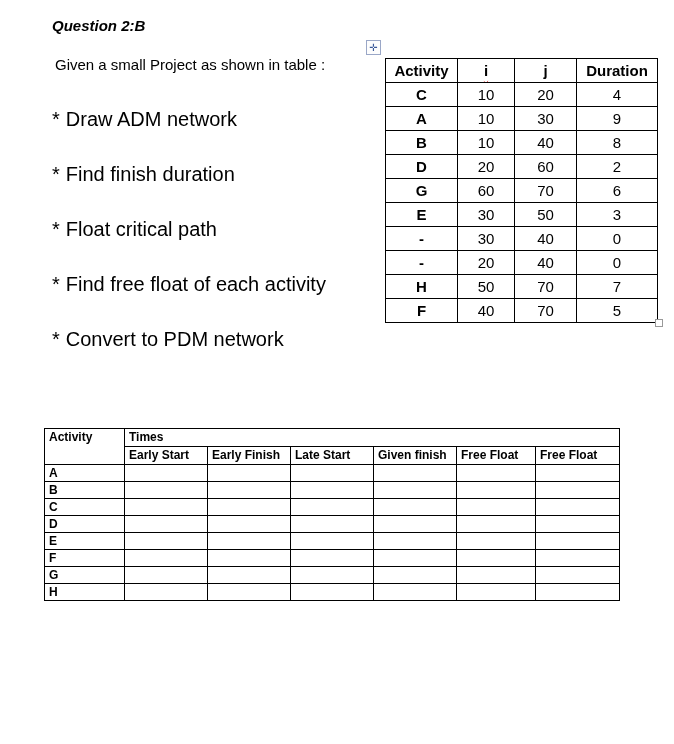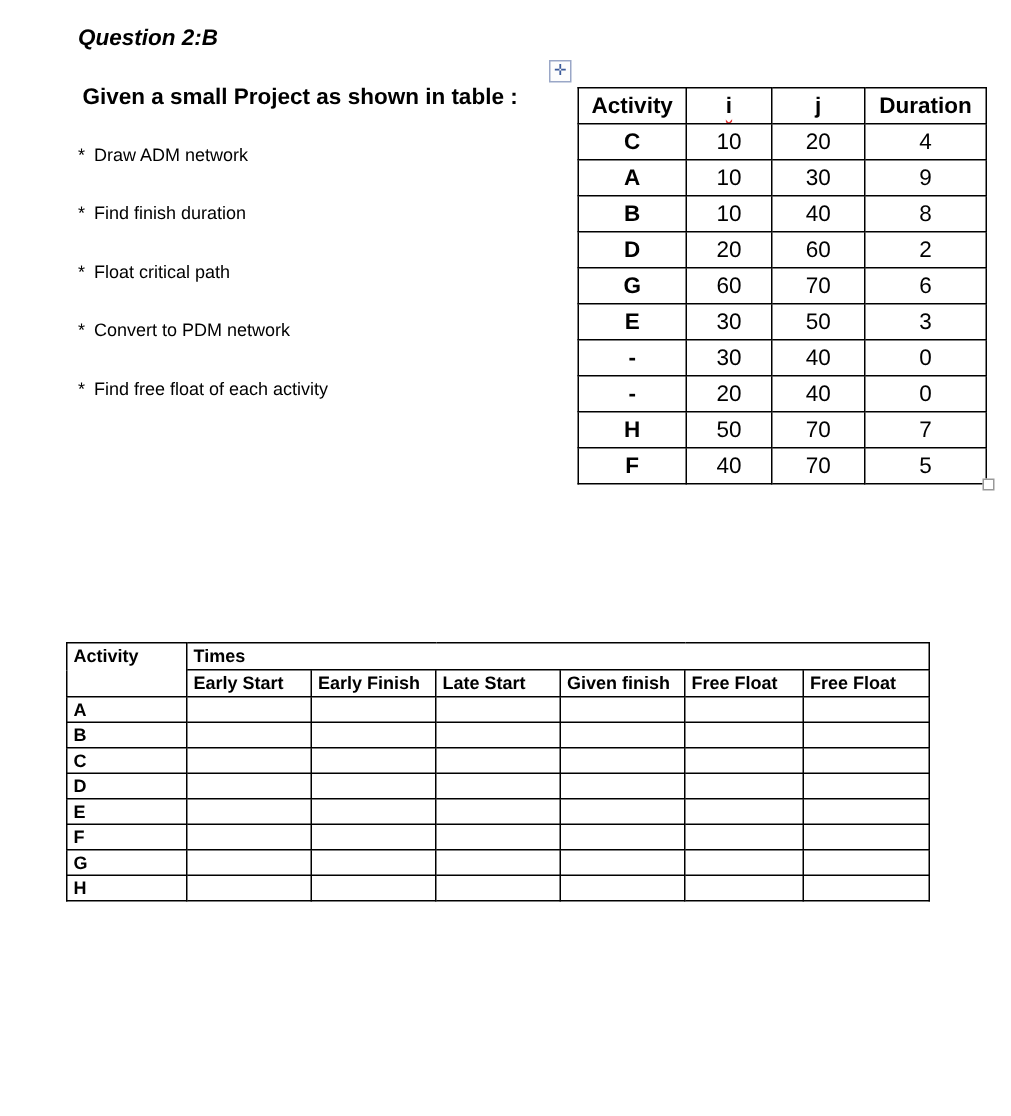--- a/index.html
+++ b/index.html
@@ -11,29 +11,29 @@
     color:#000;
     overflow:hidden;
   }
   .title {
     position:absolute; left:52px; top:17px;
     font-size:15px; font-weight:bold;font-style:italic;
   }
   .intro {
     position:absolute; left:55px; top:56px;
     font-size:15px;
-    font-weight:bold;
   }
   .task-list {
     position:absolute; left:52px; top:93px;
     list-style:none;
   }
   .task-list li {
-    font-size:12px; height:39px; line-height:21px;
+    font-size:20px; height:39px; line-height:21px;
     white-space:nowrap;
+    margin-top:16px;
   }
   .bullet { margin-right:6px; }
 
   
   .move-handle {
     position:absolute; left:366px; top:40px;
     width:15px; height:15px;
     border:1px solid #9aa7c7; background:#fdfdfd;
     display:flex; align-items:center; justify-content:center;
     font-size:10px; line-height:10px; color:#3b5a9a;
@@ -88,22 +88,22 @@
 <div>
 
   <div class="title">Question 2:B</div>
 
   <div class="intro">Given a small Project as shown in table :</div>
 
   <ul class="task-list" id="task-list">
       <li><span class="bullet">*</span><span>Draw ADM network</span></li>
       <li><span class="bullet">*</span><span>Find finish duration</span></li>
       <li><span class="bullet">*</span><span>Float critical path</span></li>
+      <li><span class="bullet">*</span><span>Find free float of each activity</span></li>
       <li><span class="bullet">*</span><span>Convert to PDM network</span></li>
-      <li><span class="bullet">*</span><span>Find free float of each activity</span></li>
     </ul>
 
   <div class="move-handle">
     <span>✛</span>
   </div>
 
   <table class="project-table">
     <colgroup>
       <col style="width:72px">
         <col style="width:57px">

